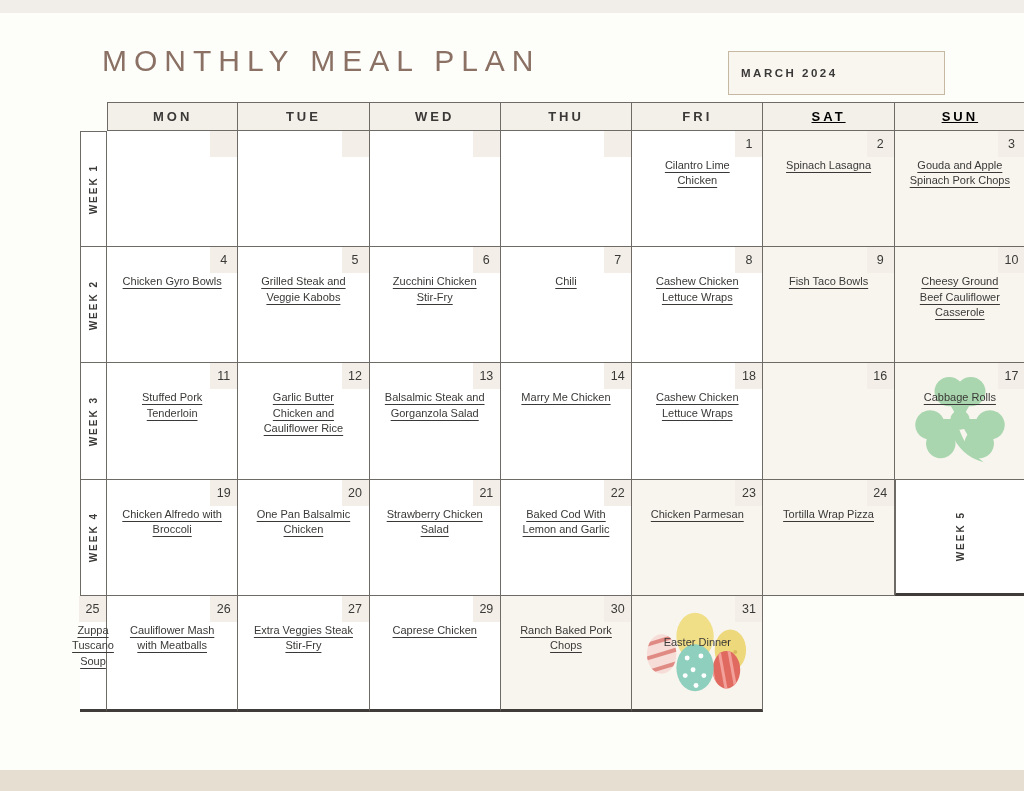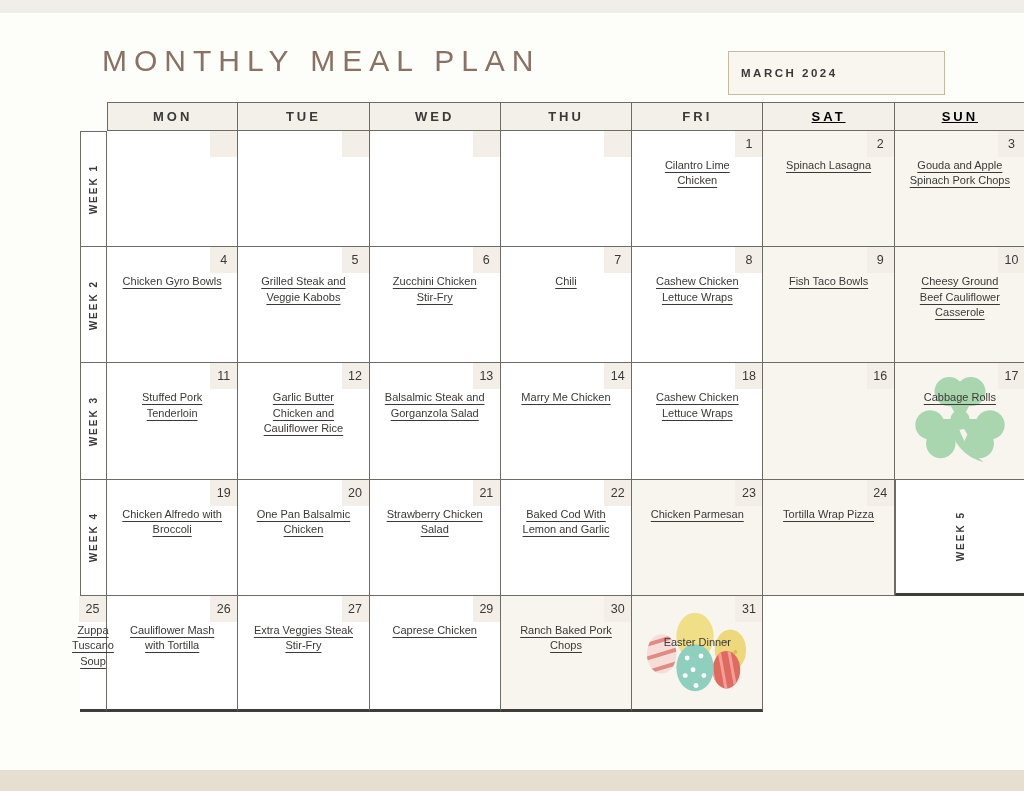--- a/index.html
+++ b/index.html
@@ -212,21 +212,21 @@
 
   <div class="wk lastrow">
       <span>WEEK 5</span>
     </div>
   <div class="day lastrow">
       <span class="datebox">25</span>
       <a class="meal">Zuppa Tuscano Soup</a>
     </div>
   <div class="day lastrow">
       <span class="datebox">26</span>
-      <a class="meal">Cauliflower Mash with Tortilla</a>
+      <a class="meal">Cauliflower Mash with Meatballs</a>
     </div>
   <div class="day lastrow">
       <span class="datebox">27</span>
       <a class="meal">Extra Veggies Steak Stir-Fry</a>
     </div>
   <div class="day lastrow">
       <span class="datebox">29</span>
       <a class="meal">Caprese Chicken</a>
     </div>
   <div class="day wknd lastrow">

